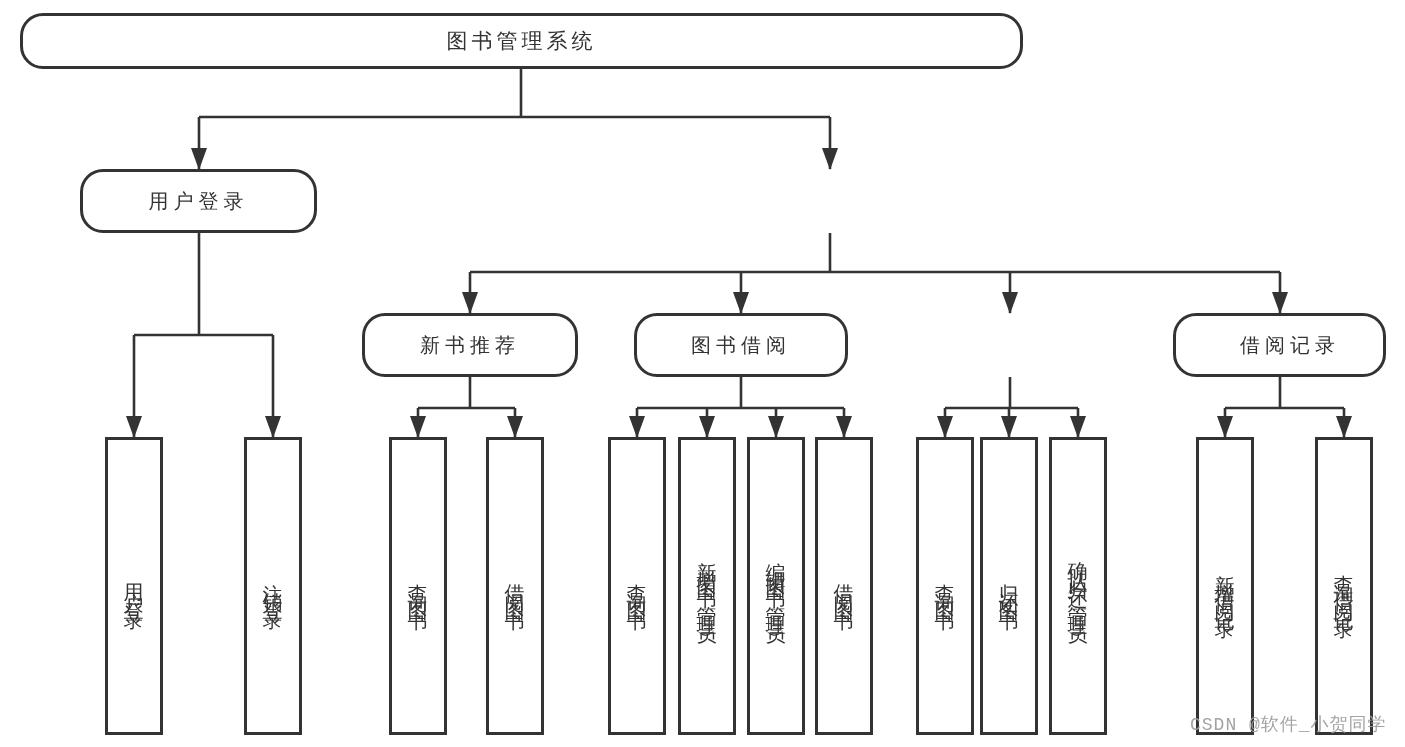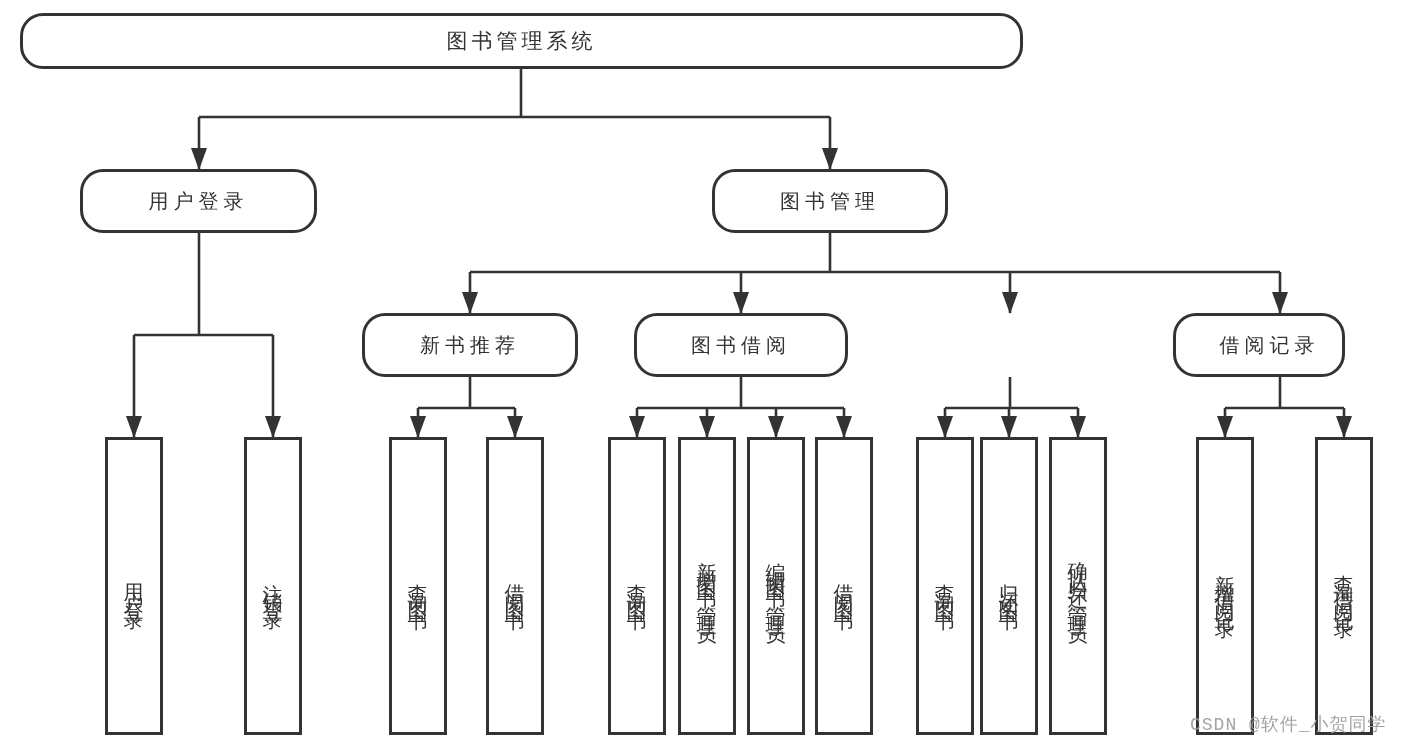--- a/index.html
+++ b/index.html
@@ -64,25 +64,24 @@
     <path class="w" marker-end="url(#arw)" d="M945 408 V437"></path>
     <path class="w" marker-end="url(#arw)" d="M1009 408 V437"></path>
     <path class="w" marker-end="url(#arw)" d="M1078 408 V437"></path>
     <path class="w" marker-end="url(#arw)" d="M1225 408 V437"></path>
     <path class="w" marker-end="url(#arw)" d="M1344 408 V437"></path>
   </svg>
 
   <div class="box hbox root-box" style="left:20px;top:13px;width:1003px;height:56px;">图书管理系统</div>
 
   <div class="box hbox" style="left:80px;top:169px;width:237px;height:64px;">用户登录</div>
-  <div class="box hbox" style="left:712px;top:169px;width:236px;height:64px;">图书管理</div>
 
   <div class="box hbox" style="left:634px;top:313px;width:214px;height:64px;">图书借阅</div>
   <div class="box hbox" style="left:362px;top:313px;width:216px;height:64px;">新书推荐</div>
-  <div class="box hbox" style="left:1173px;top:313px;width:172px;height:64px;padding-left:21px;">借阅记录</div>
+  <div class="box hbox" style="left:1173px;top:313px;width:213px;height:64px;padding-left:21px;">借阅记录</div>
 
   <div class="box vbox" style="left:105px;top:437px;width:58px;height:298px;">用户登录</div>
   <div class="box vbox" style="left:244px;top:437px;width:58px;height:298px;">注销登录</div>
 
   <div class="box vbox" style="left:389px;top:437px;width:58px;height:298px;">查询图书</div>
   <div class="box vbox" style="left:486px;top:437px;width:58px;height:298px;">借阅图书</div>
 
   <div class="box vbox" style="left:608px;top:437px;width:58px;height:298px;">查询图书</div>
   <div class="box vbox" style="left:678px;top:437px;width:58px;height:298px;">新增图书（管理员）</div>
   <div class="box vbox" style="left:747px;top:437px;width:58px;height:298px;">编辑图书（管理员）</div>

